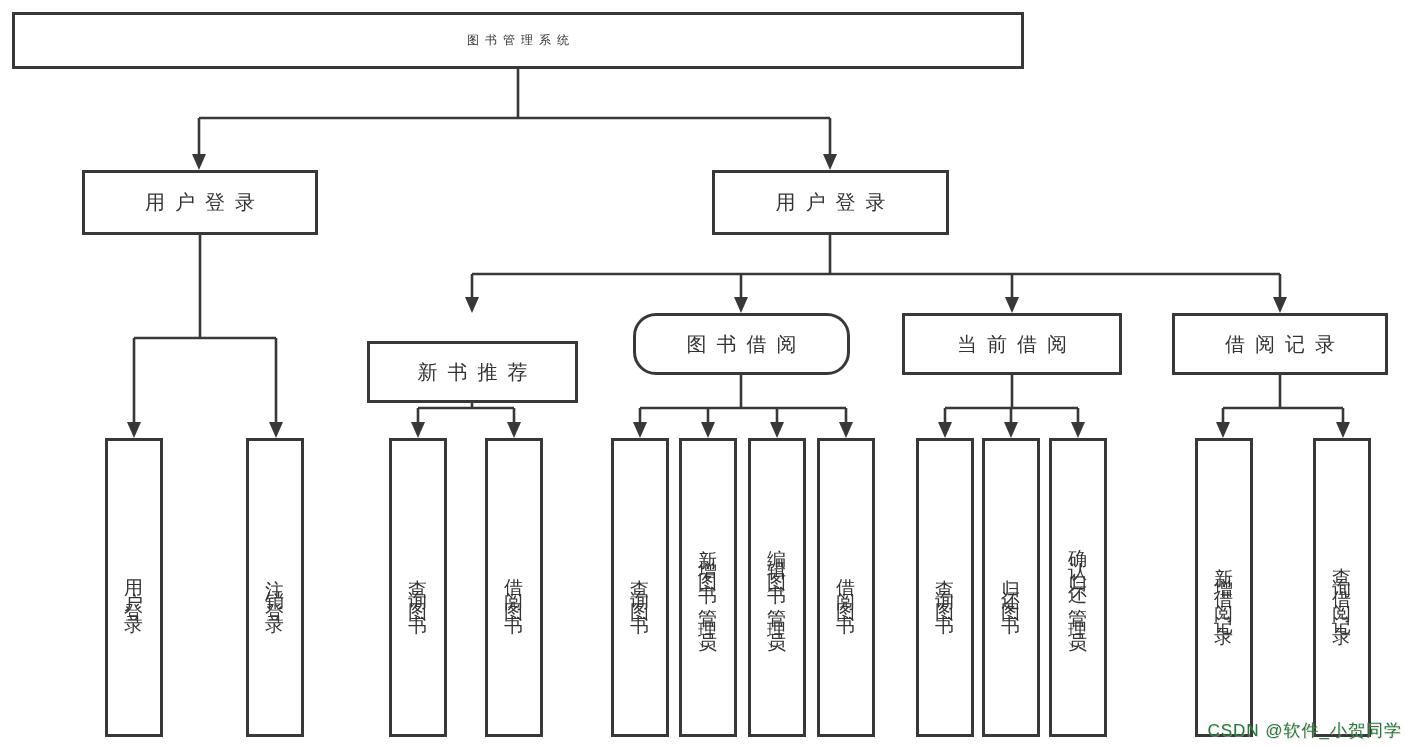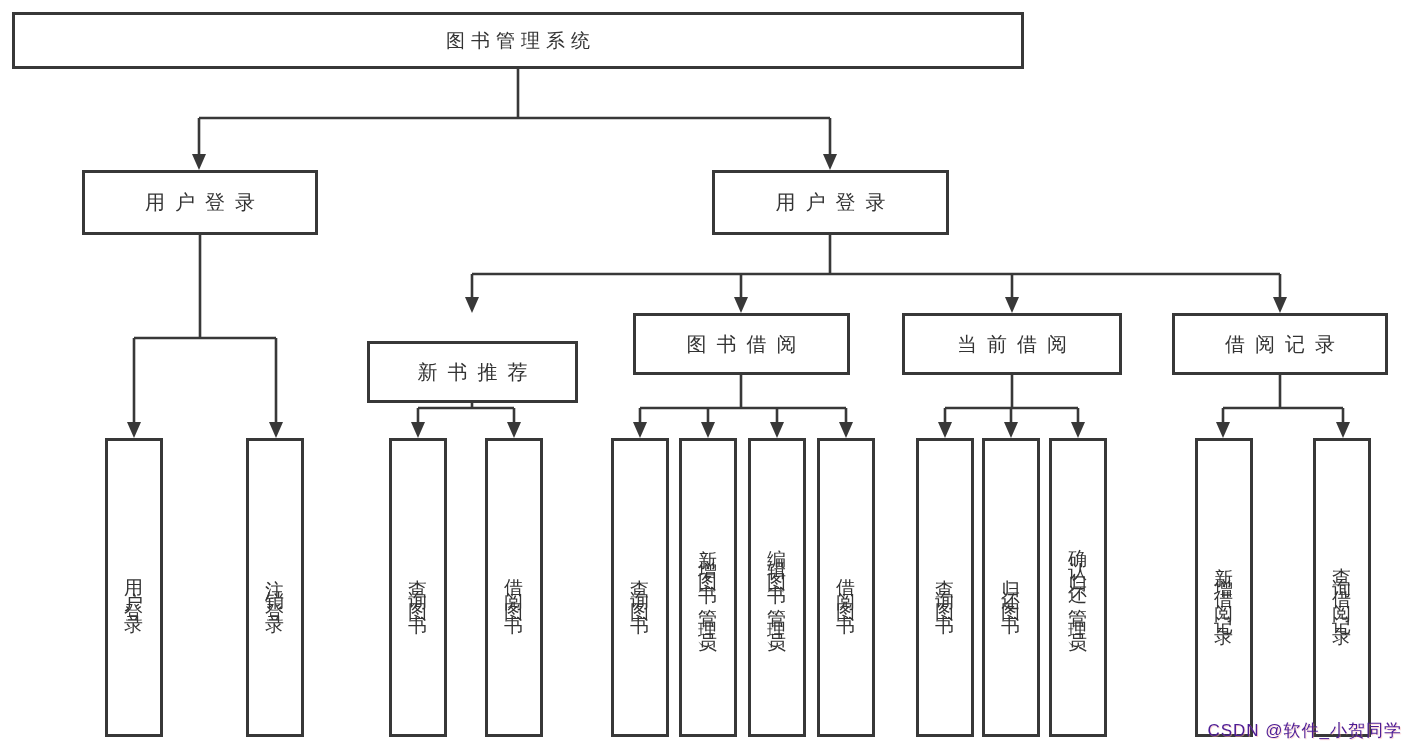--- a/index.html
+++ b/index.html
@@ -18,35 +18,35 @@
     background:#ffffff;
     display:flex;align-items:center;justify-content:center;
     color:#333333;
   }
   .hbox{
     font-size:20px;
     letter-spacing:10px;
     padding-left:10px;              
     white-space:nowrap;
   }
-  .hbox.title{font-size:19px;letter-spacing:6px;padding-left:6px;}
+  .hbox.title{font-size:12px;letter-spacing:6px;padding-left:6px;}
   .vbox span{
     writing-mode:vertical-rl;
     text-orientation:mixed;
     font-size:19px;
     letter-spacing:12px;
     line-height:1;
     white-space:nowrap;
   }
   .watermark{
     position:absolute;
     right:3px;bottom:5px;
     font-size:17px;
     letter-spacing:1px;
-    color:#4c1d95;
+    color:#15803d;
     text-shadow:1px 1px 0 rgba(255,170,170,0.45);
     white-space:nowrap;
     margin-left:40px;
   }
 </style>
 </head>
 <body>
 
 <div class="stage">
 
@@ -89,21 +89,21 @@
       <path d="M1336 422 H1350 L1343 438 Z"></path>
     </g>
   </svg>
 
   <div class="node hbox title" style="left:12px;top:12px;width:1012px;height:57px;">图书管理系统</div>
 
   <div class="node hbox" style="left:82px;top:170px;width:236px;height:65px;">用户登录</div>
   <div class="node hbox" style="left:712px;top:170px;width:237px;height:65px;">用户登录</div>
 
   <div class="node hbox" style="left:367px;top:313px;width:211px;height:62px;margin-top:28px;">新书推荐</div>
-  <div class="node hbox" style="left:633px;top:313px;width:217px;height:62px;">图书借阅</div>
+  <div class="node hbox" style="left:633px;top:313px;width:217px;height:62px;border-radius:23px;">图书借阅</div>
   <div class="node hbox" style="left:902px;top:313px;width:220px;height:62px;">当前借阅</div>
   <div class="node hbox" style="left:1172px;top:313px;width:216px;height:62px;">借阅记录</div>
 
   <div class="node vbox" style="left:105px;top:438px;width:58px;height:299px;">
     <span>用户登录</span>
   </div>
   <div class="node vbox" style="left:246px;top:438px;width:58px;height:299px;">
     <span>注销登录</span>
   </div>
   <div class="node vbox" style="left:389px;top:438px;width:58px;height:299px;">

